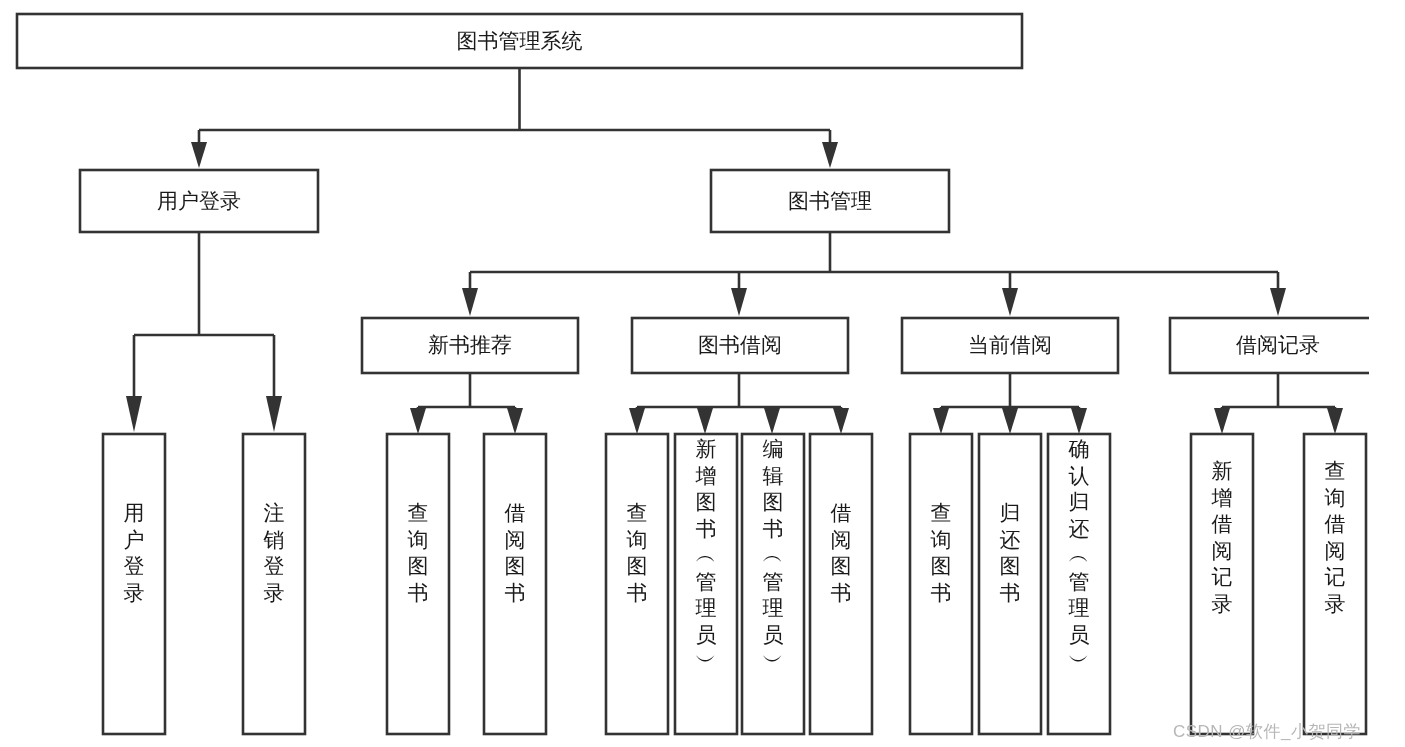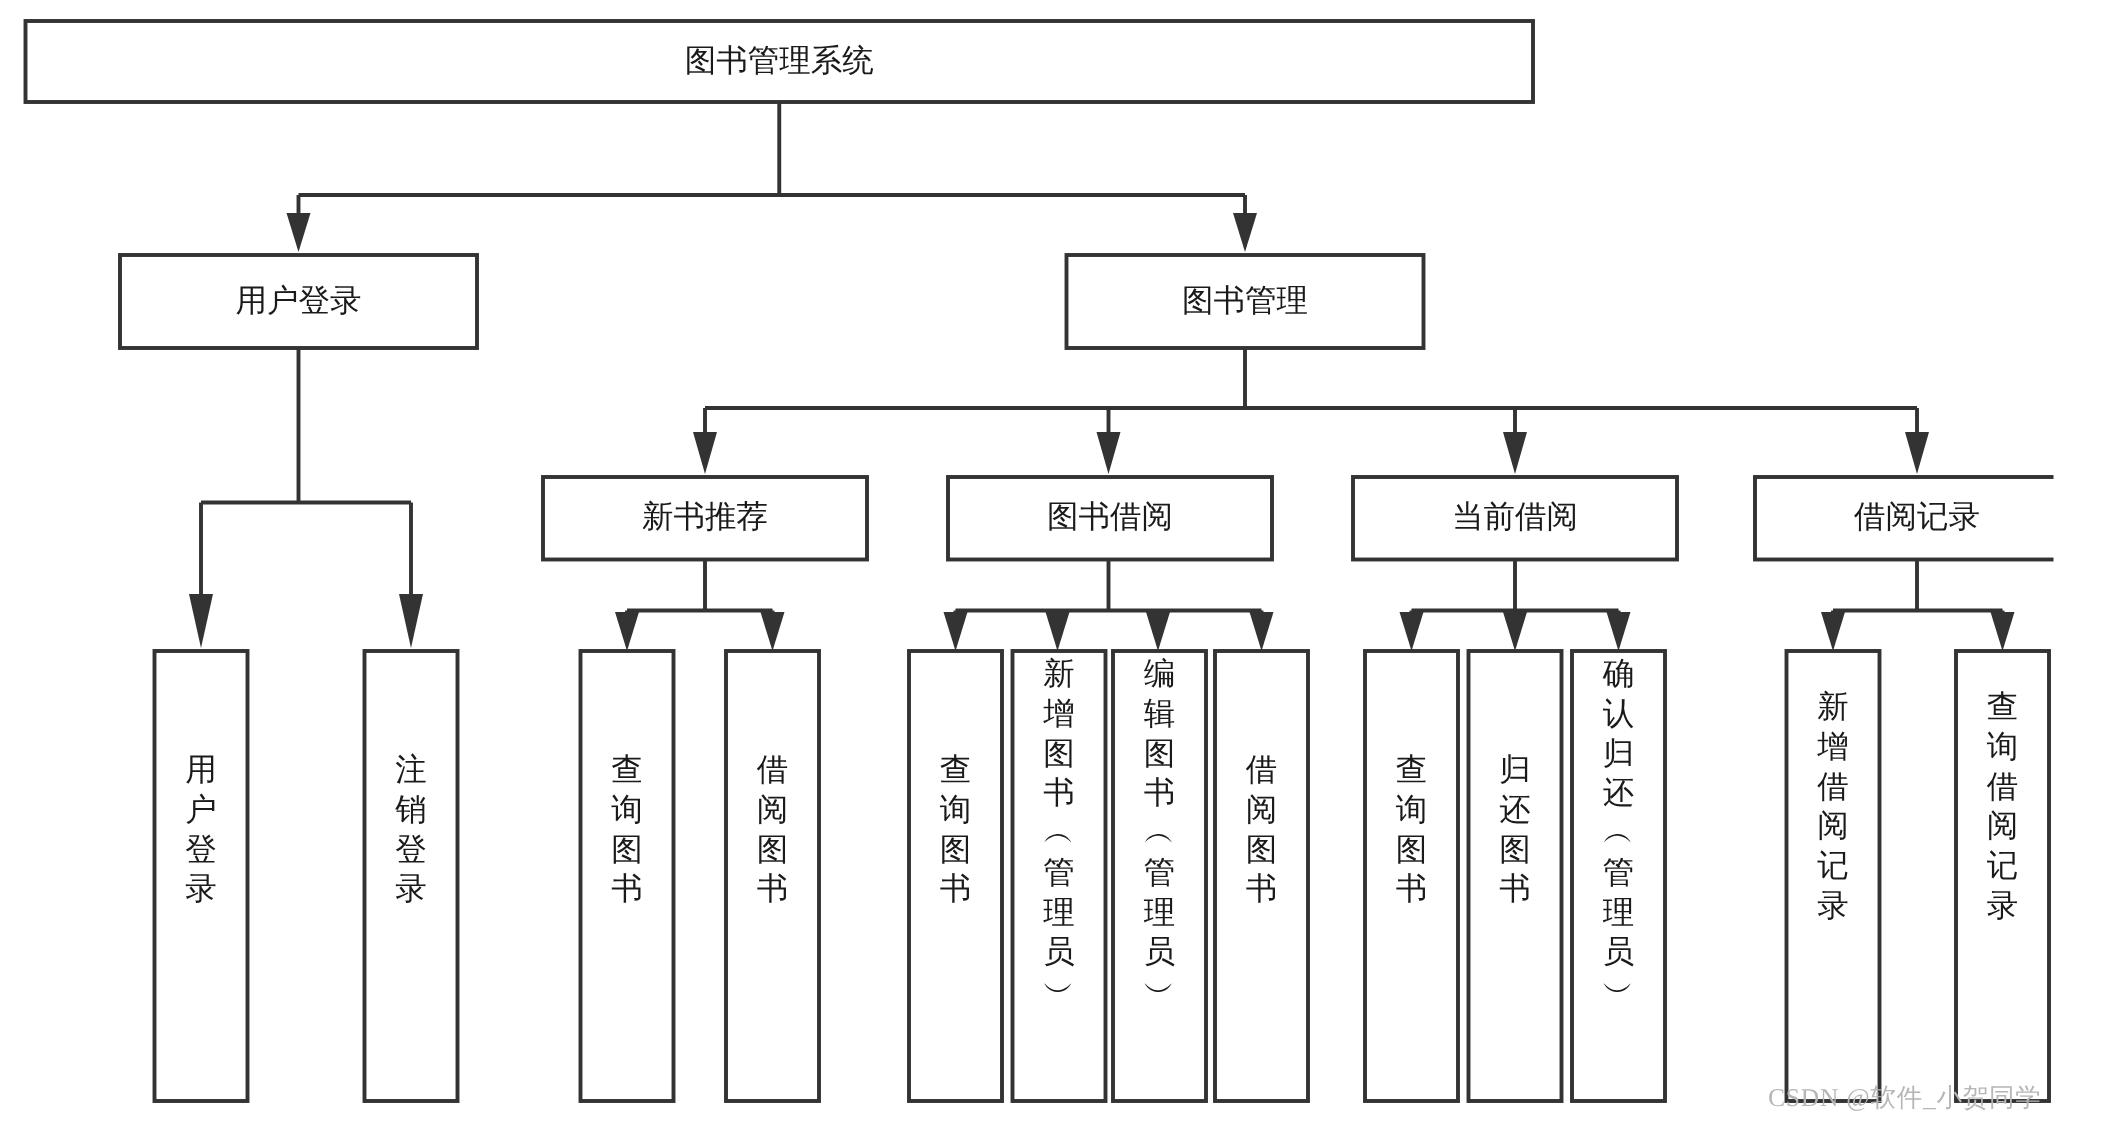--- a/index.html
+++ b/index.html
@@ -51,21 +51,21 @@
   .node-label-v {
     font-family: "Liberation Sans", "DejaVu Sans", sans-serif;
     font-size: 21px;
     fill: #1a1a1a;
     text-anchor: middle;
   }
   .watermark-text {
     position: absolute;
     right: 8px;
     bottom: 4px;
-    font-family: Liberation Serif, serif;
+    font-family: Liberation Sans, sans-serif;
     font-size: 17px;
     color: #b6b6b6;
     white-space: nowrap;
     letter-spacing: 0.5px;
     pointer-events: none;
   }
 </style>
 </head>
 <body>
 

